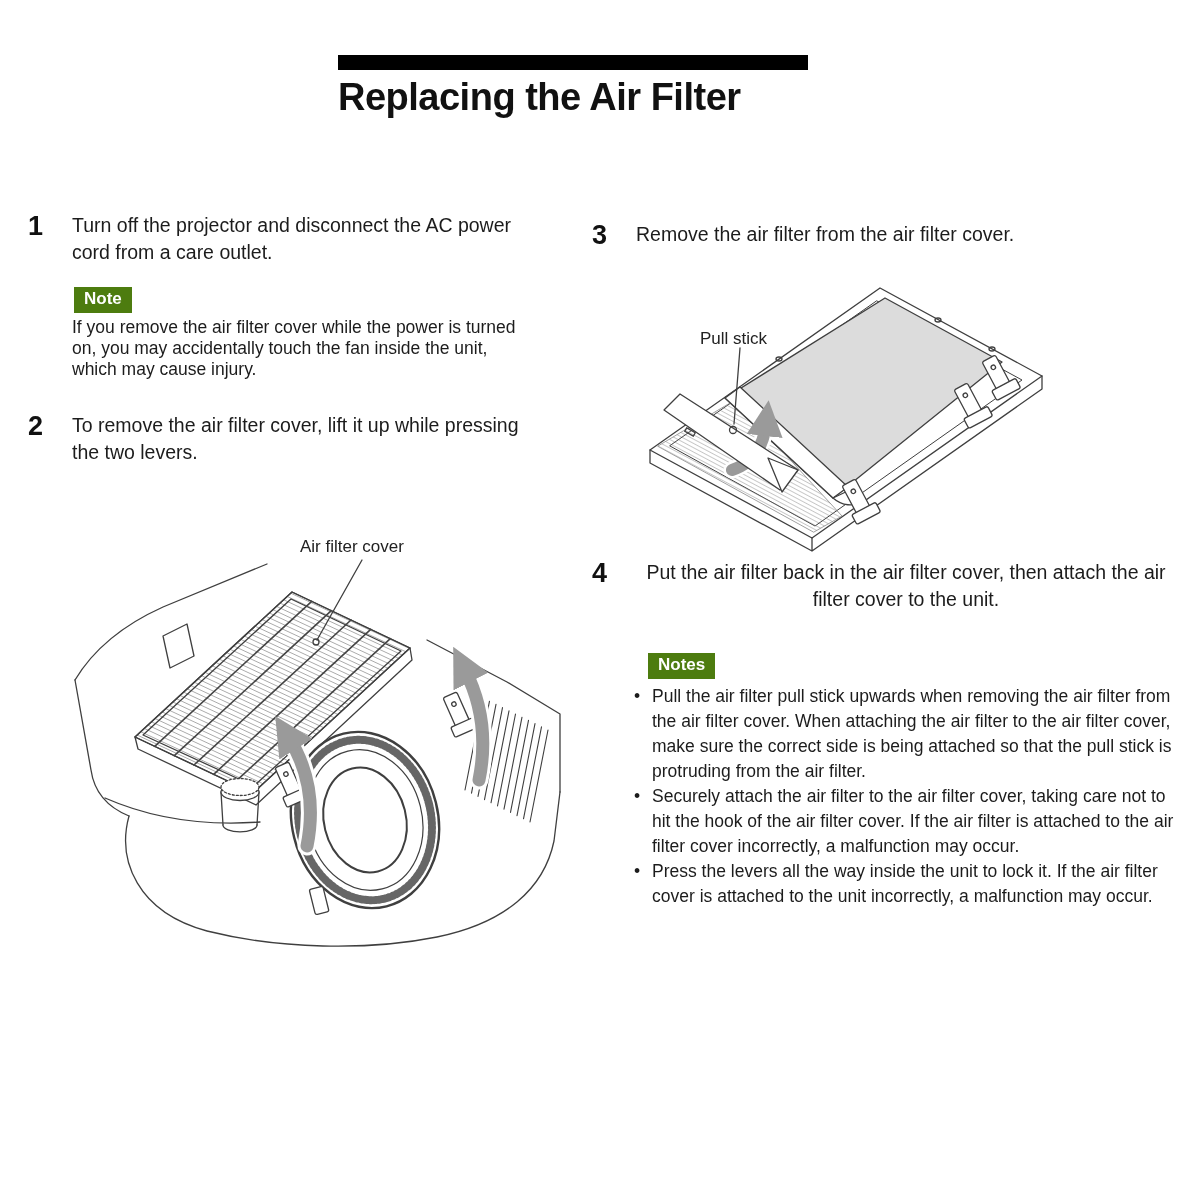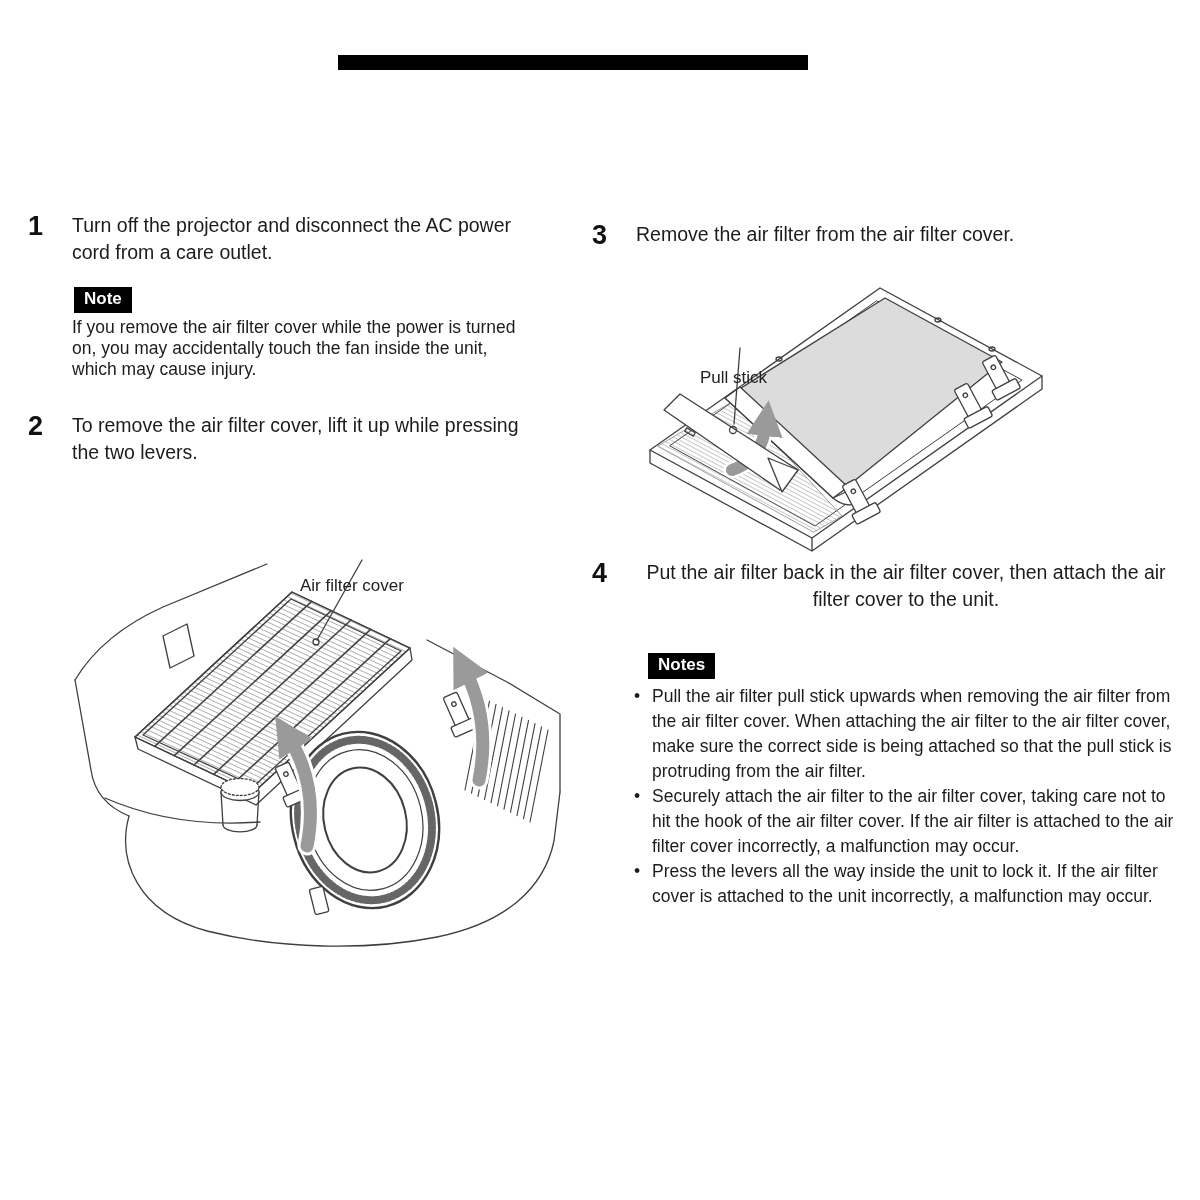--- a/index.html
+++ b/index.html
@@ -10,42 +10,43 @@
   .title-block{position:absolute;left:338px;top:55px;width:470px;}
   .title-bar{height:15px;background:#000000;}
   .title-text{margin-top:6px;font-size:38px;font-weight:bold;letter-spacing:-0.5px;white-space:nowrap;color:#111;}
   .step{position:absolute;display:flex;}
   .step-num{width:44px;flex:none;font-size:27px;font-weight:bold;line-height:28px;color:#111;}
   .step-text{font-size:19.5px;line-height:27px;color:#1c1c1c;}
   #step1{left:28px;top:212px;} #step1 .step-text{width:470px;}
   #step2{left:28px;top:412px;} #step2 .step-text{width:465px;}
   #step3{left:592px;top:221px;} #step3 .step-text{width:550px;}
   #step4{left:592px;top:559px;} #step4 .step-text{width:540px;text-align:center;}
-  .badge{position:absolute;background:#000000;color:#ffffff;font-size:17px;font-weight:bold;padding:2px 10px 4px 10px;line-height:1.2;}
+  .badge{position:absolute;background:#4d7c0f;color:#ffffff;font-size:17px;font-weight:bold;padding:2px 10px 4px 10px;line-height:1.2;}
   #note-badge{left:74px;top:287px;}
   #notes-badge{left:648px;top:653px;}
   .note-body{position:absolute;left:72px;top:317px;width:452px;font-size:17.5px;line-height:21px;color:#1c1c1c;}
   .notes-list{position:absolute;left:634px;top:684px;width:548px;font-size:17.5px;line-height:25px;color:#1c1c1c;}
   .note-item{display:flex;}
   .bullet{width:18px;flex:none;}
   .bullet-text{flex:1;}
-  .fig-label{position:absolute;font-size:17px;color:#222;z-index:5;white-space:nowrap;margin-top:39px;}
+  .fig-label{position:absolute;font-size:17px;color:#222;z-index:5;white-space:nowrap;}
   #cover-label{left:300px;top:537px;}
   #pullstick-label{left:700px;top:329px;}
   svg.figure{position:absolute;z-index:1;}
   #fig-projector{left:35px;top:528px;}
   #fig-filter{left:630px;top:280px;}
 </style>
 </head>
 <body>
 
 <div class="page">
 
   <div class="title-block">
     <div class="title-bar"></div>
+    <div class="title-text">Replacing the Air Filter</div>
   </div>
 
   <div class="step" id="step1">
     <div class="step-num">1</div>
     <div class="step-text">Turn off the projector and disconnect the AC power cord from a care outlet.</div>
   </div>
 
   <div class="badge" id="note-badge">Note</div>
   <div class="note-body">If you remove the air filter cover while the power is turned on, you may accidentally touch the fan inside the unit, which may cause injury.</div>
 

